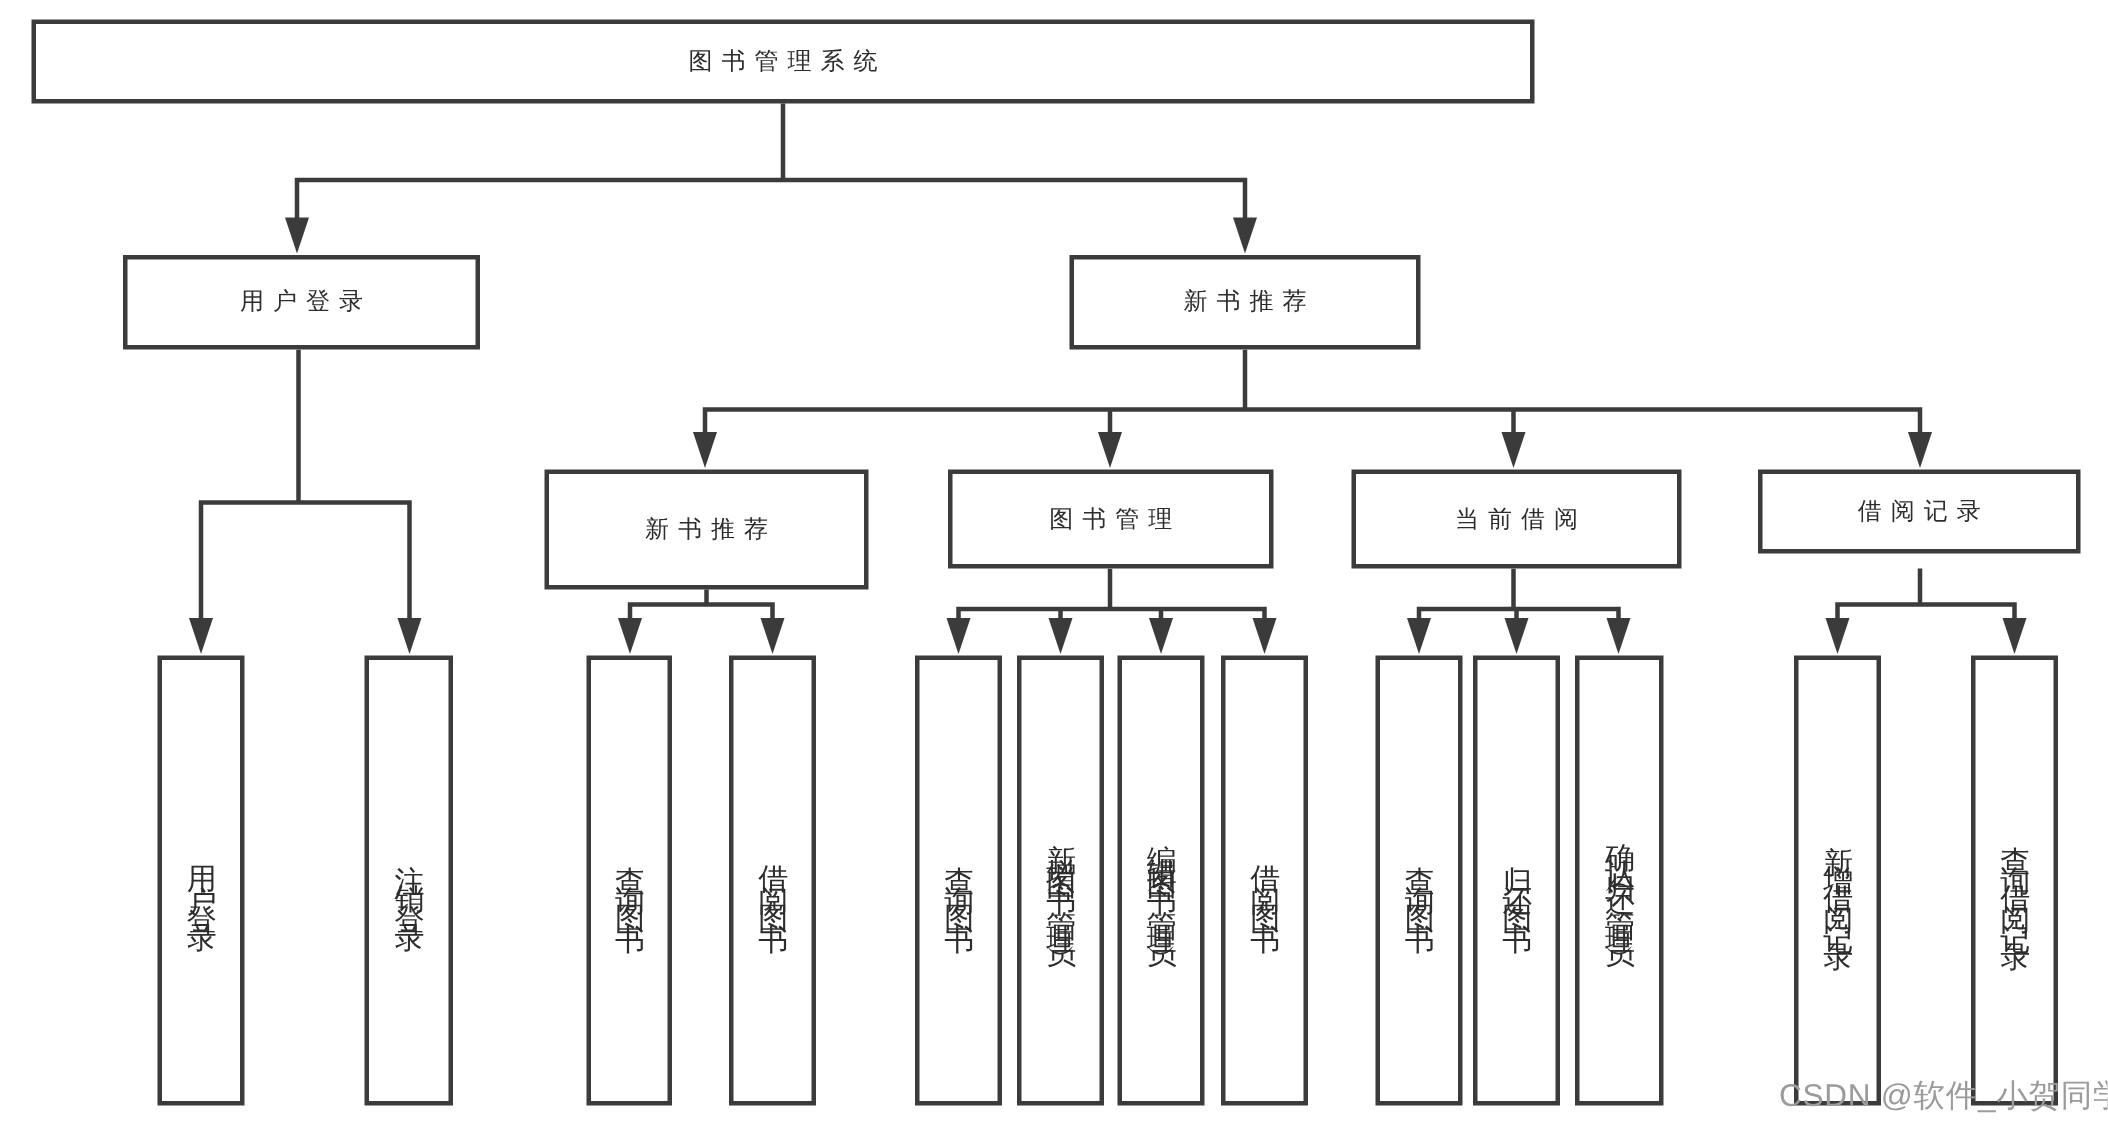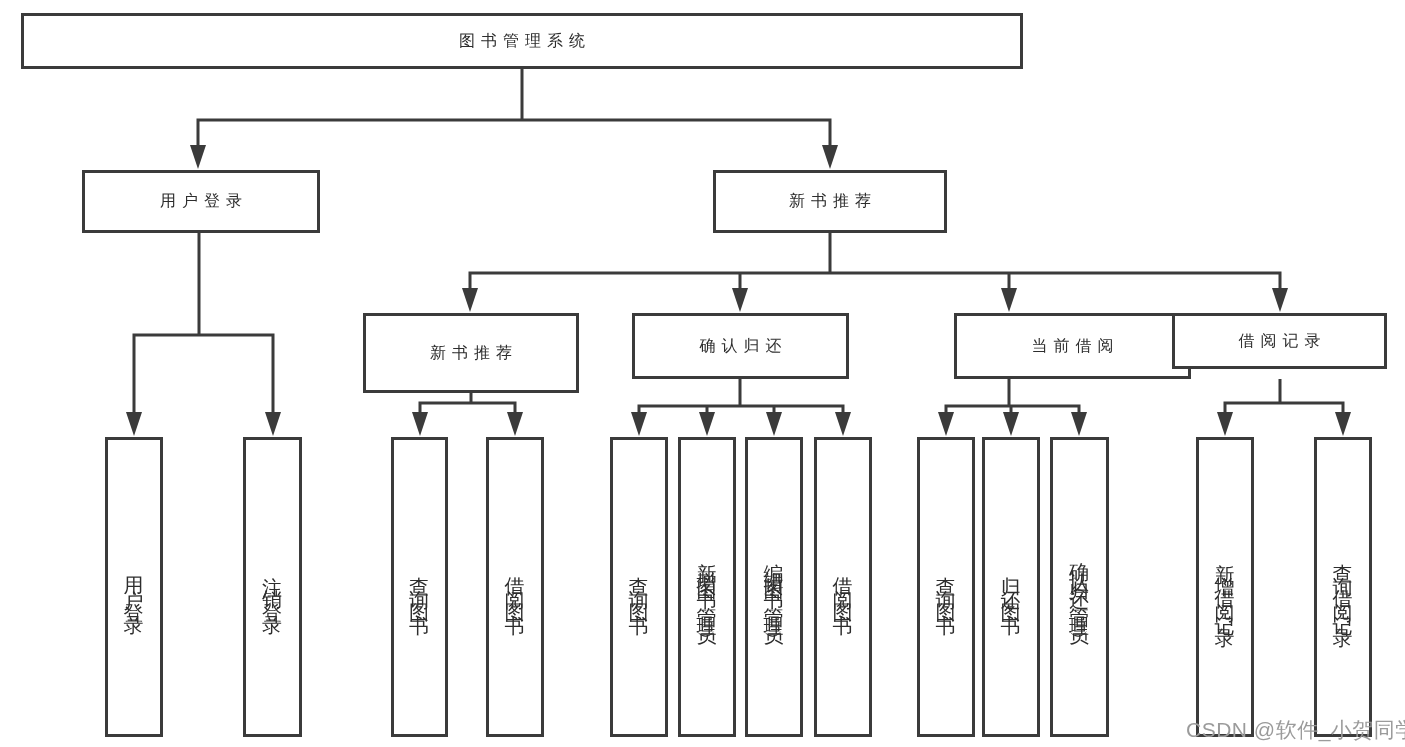--- a/index.html
+++ b/index.html
@@ -122,23 +122,23 @@
     <span class="hlabel">用户登录</span>
   </div>
   <div class="box" style="left:713px;top:170px;width:234px;height:63px">
     <span class="hlabel">新书推荐</span>
   </div>
 
   <div class="box" style="left:363px;top:313px;width:216px;height:80px">
     <span class="hlabel">新书推荐</span>
   </div>
   <div class="box" style="left:632px;top:313px;width:217px;height:66px">
-    <span class="hlabel">确认归还</span>
+    <span class="hlabel">图书管理</span>
   </div>
-  <div class="box" style="left:954px;top:313px;width:237px;height:66px">
+  <div class="box" style="left:901px;top:313px;width:220px;height:66px">
     <span class="hlabel">当前借阅</span>
   </div>
   <div class="box" style="left:1172px;top:313px;width:215px;height:56px">
     <span class="hlabel">借阅记录</span>
   </div>
 
   <div class="box" style="left:105px;top:437px;width:58px;height:300px">
     <span class="vlabel">用户登录</span>
   </div>
   <div class="box" style="left:243px;top:437px;width:59px;height:300px">

